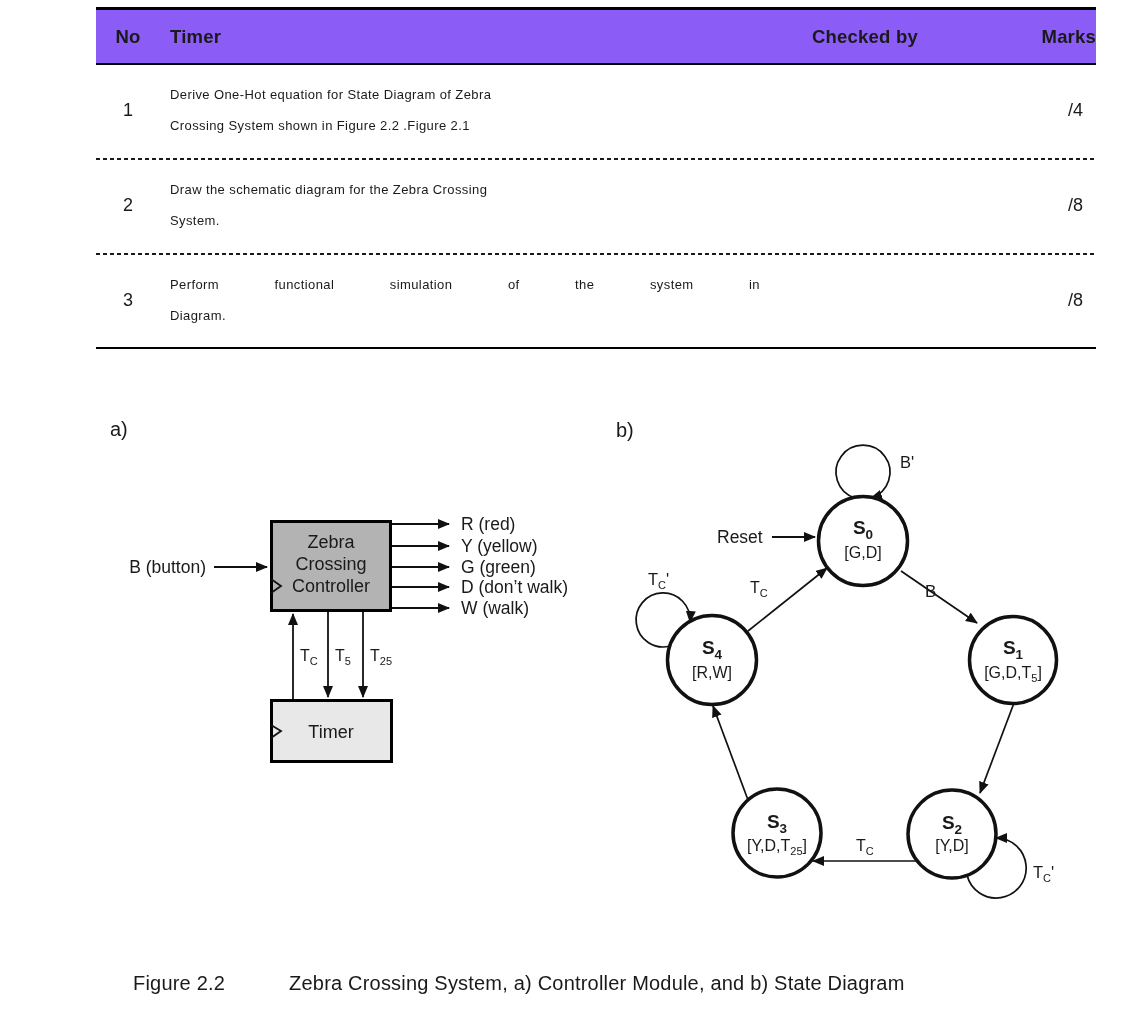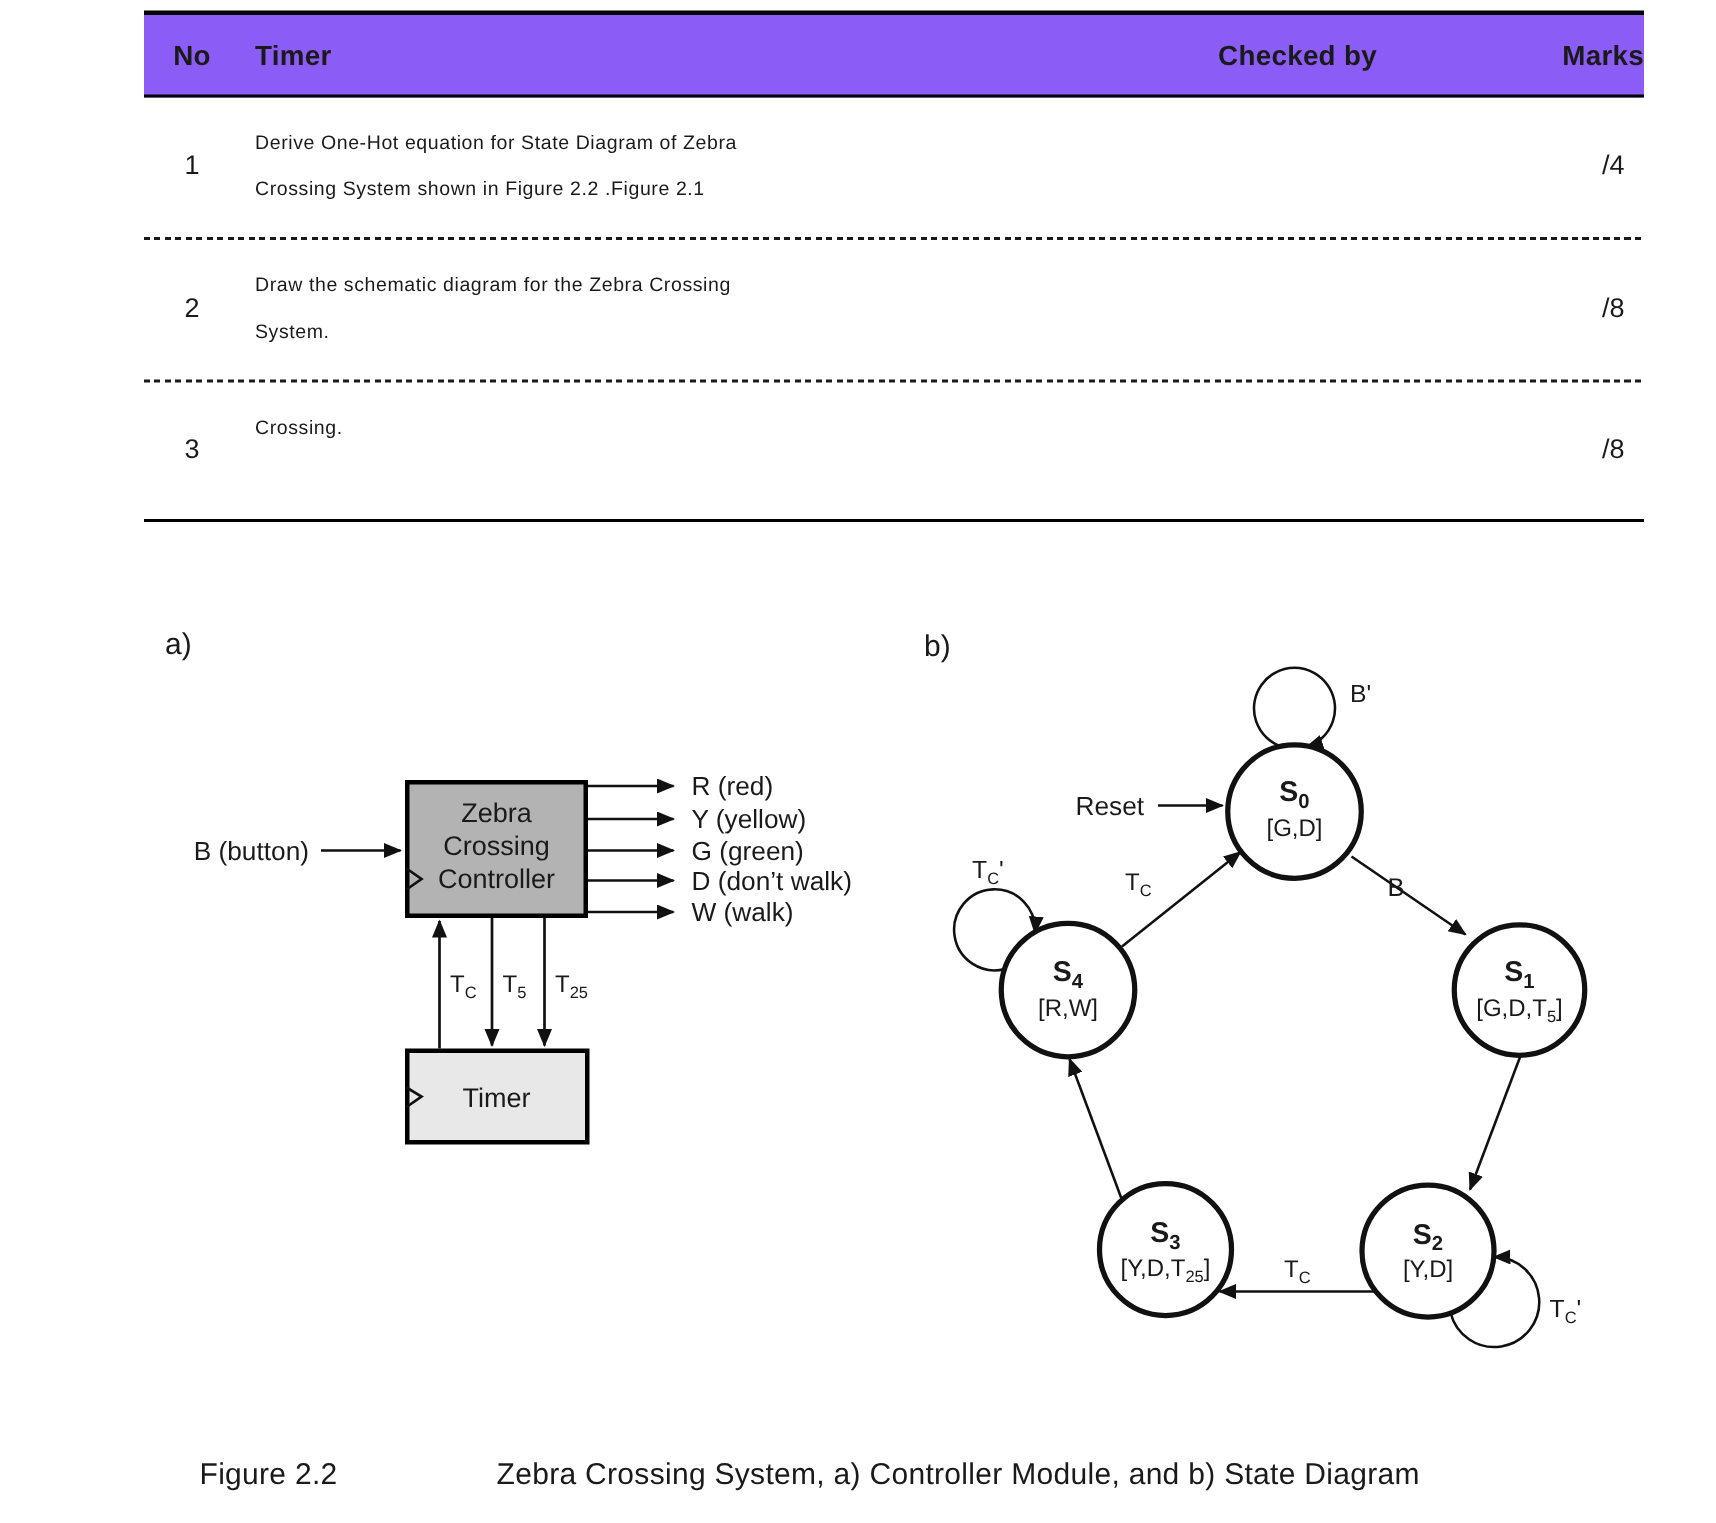--- a/index.html
+++ b/index.html
@@ -30,21 +30,21 @@
   .divider{height:2px;background:repeating-linear-gradient(90deg,#1a1a1a 0 4px,transparent 4px 7px);}
   .tbottom{border-bottom:2.5px solid #000;}
   
   .diagram{position:absolute;left:0;top:380px;}
   svg text{fill:#1a1a1a;}
   
   .caption{
     position:absolute;left:133px;top:972px;font-size:20px;letter-spacing:.2px;
     display:flex;white-space:nowrap;
   }
-  .caption .cap-num{margin-right:106px;}
+  .caption .cap-num{margin-right:64px;}
 </style>
 </head>
 <body>
 
 <div class="tasktable">
   <div class="thead">
     <div class="h-no">No</div>
     <div class="h-task">Timer</div>
     <div class="h-checked">Checked by</div>
     <div class="h-marks">Marks</div>
@@ -68,21 +68,22 @@
       <span class="tline">System.</span>
     </div>
     <div></div>
     <div class="marks-cell">/8</div>
   </div>
   <div class="divider"></div>
 
   <div class="trow tbottom">
     <div class="no-cell">3</div>
     <div class="task-cell">
-      <span class="tline">Crossing.</span>
+      <span class="tline just">Perform functional simulation of the system in</span>
+      <span class="tline">Diagram.</span>
     </div>
     <div></div>
     <div class="marks-cell">/8</div>
   </div>
 </div>
 
 <svg class="diagram" width="1144" height="580" viewBox="0 0 1144 580">
   <defs>
     <marker id="arr" markerUnits="userSpaceOnUse" markerWidth="13" markerHeight="11" refX="11" refY="5" orient="auto">
       <path d="M0,0 L12,5 L0,10 Z" fill="#111"></path>

